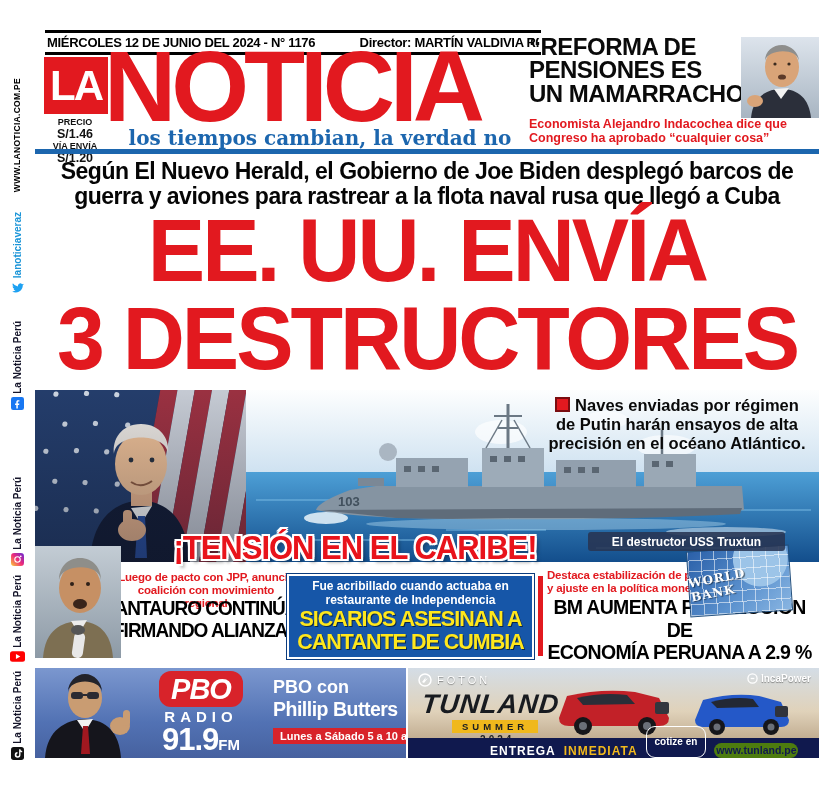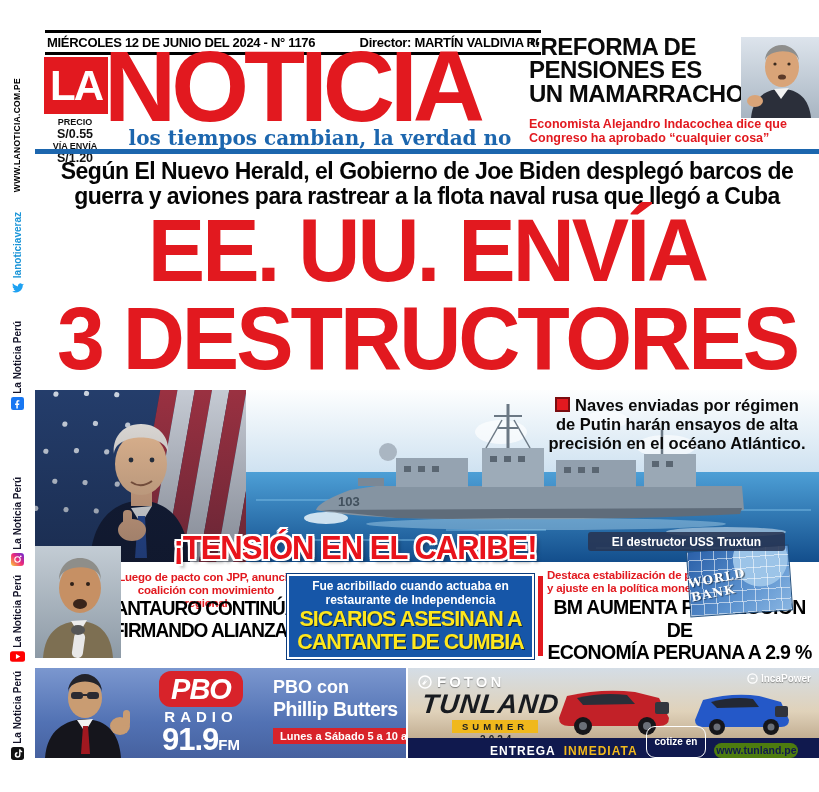--- a/index.html
+++ b/index.html
@@ -101,21 +101,21 @@
   .pbo-fm{font-size:15px;letter-spacing:0;}
   .pbo-right{position:absolute;left:238px;top:9px;width:132px;color:#fff;}
   .pbo-l1{font-size:18px;font-weight:bold;}
   .pbo-l2{font-size:19.5px;font-weight:bold;letter-spacing:-.5px;}
   .pbo-sched{display:inline-block;background:#d8232a;color:#fff;font-weight:bold;font-size:11px;
              padding:2px 7px;margin-top:7px;white-space:nowrap;}
 
   .ad-tun{left:408px;top:668px;width:411px;height:90px;overflow:hidden;
           background:linear-gradient(180deg,#d4dde6 0%,#e0d2ba 48%,#c2ae92 78%,#b5a184 100%);}
   .foton{position:absolute;left:10px;top:5px;display:flex;align-items:center;gap:5px;color:#fff;
-         font-weight:bold;font-size:15px;letter-spacing:3px;text-shadow:0 1px 1px rgba(0,0,0,.4);}
+         font-weight:normal;font-size:11px;letter-spacing:3px;text-shadow:0 1px 1px rgba(0,0,0,.4);}
   .incapower{position:absolute;right:8px;top:5px;display:flex;align-items:center;gap:3px;color:#fff;
              font-weight:bold;font-size:10px;text-shadow:0 1px 1px rgba(0,0,0,.4);}
   .tun-name{position:absolute;left:14px;top:21px;font-weight:bold;font-style:italic;font-size:27px;
             letter-spacing:1px;color:#181b20;transform:skewX(-6deg);}
   .tun-summer{position:absolute;left:44px;top:52px;background:#f0b81c;color:#1a1d22;font-weight:bold;
               font-size:9.5px;letter-spacing:4px;padding:1px 10px;}
   .tun-year{position:absolute;left:60px;top:66px;color:#1a1d22;font-weight:bold;font-size:10px;letter-spacing:3px;}
   .tun-trucks{position:absolute;right:4px;top:10px;}
   .tun-strip{position:absolute;left:0;bottom:0;width:100%;height:20px;background:#10194e;
              display:flex;align-items:flex-end;gap:8px;padding-left:82px;box-sizing:border-box;z-index:2;}
@@ -181,21 +181,21 @@
     <span>MIÉRCOLES 12 DE JUNIO DEL 2024 - N° 1176</span>
     <span>Director: MARTÍN VALDIVIA R.</span>
   </div>
 
   <div class="abs la-box">
     <span>LA</span>
   </div>
   <div class="abs noticia">NOTICIA</div>
   <div class="abs price-block">
     <div class="price-sm">PRECIO</div>
-    <div class="price-lg">S/0.55</div>
+    <div class="price-lg">S/1.46</div>
     <div class="price-sm">VÍA ENVÍA</div>
     <div class="price-lg">S/1.20</div>
   </div>
   <div class="abs tagline">los tiempos cambian, la verdad no</div>
   <div class="abs blue-rule"></div>
 
   <div class="abs pens-headline">
     <div>“REFORMA DE</div>
     <div>PENSIONES ES</div>
     <div>UN MAMARRACHO”</div>

